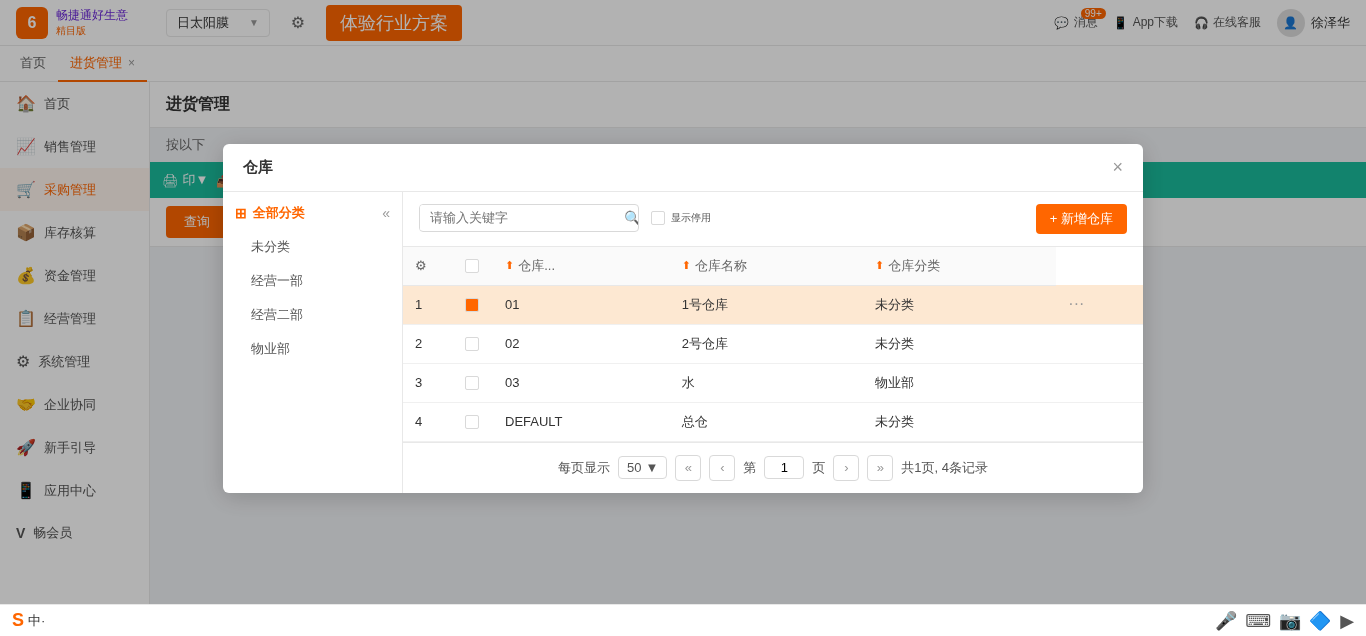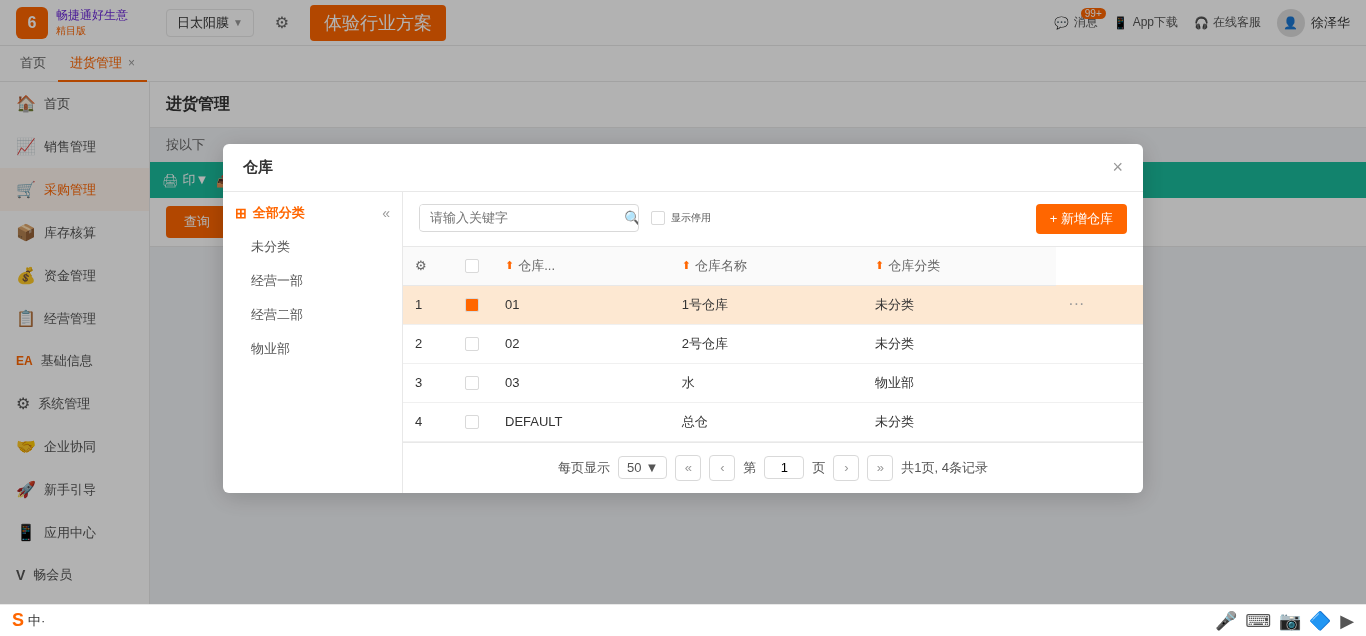--- a/index.html
+++ b/index.html
@@ -31,21 +31,21 @@
     }
     .logo-text { font-size: 12px; color: #6d28d9; line-height: 1.4; }
     .logo-sub { font-size: 10px; color: #f60; }
     .header-center {
       flex: 1;
       display: flex;
       align-items: center;
       gap: 12px;
     }
     .store-selector {
-      display: flex; align-items: center; gap: 4px;
+      display: flex; align-items: center; gap: 20px;
       border: 1px solid #e8e8e8; border-radius: 4px;
       padding: 4px 10px; cursor: pointer; font-size: 13px;
       background: #fff;
     }
     .chevron-down { font-size: 10px; color: #999; }
     .settings-icon-btn {
       width: 32px; height: 32px;
       display: flex; align-items: center; justify-content: center;
       cursor: pointer; color: #666; font-size: 16px;
     }
@@ -434,24 +434,20 @@
       <span class="si-icon">📦</span>
       <span>库存核算</span>
     </div>
     <div class="sidebar-item">
       <span class="si-icon">💰</span>
       <span>资金管理</span>
     </div>
     <div class="sidebar-item">
       <span class="si-icon">📋</span>
       <span>经营管理</span>
-    </div>
-    <div class="sidebar-item">
-      <span class="si-icon" style="font-size:12px;font-weight:bold;color:#f60;">EA</span>
-      <span>基础信息</span>
     </div>
     <div class="sidebar-item">
       <span class="si-icon">⚙</span>
       <span>系统管理</span>
     </div>
     <div class="sidebar-item">
       <span class="si-icon">🤝</span>
       <span>企业协同</span>
     </div>
     <div class="sidebar-item">

